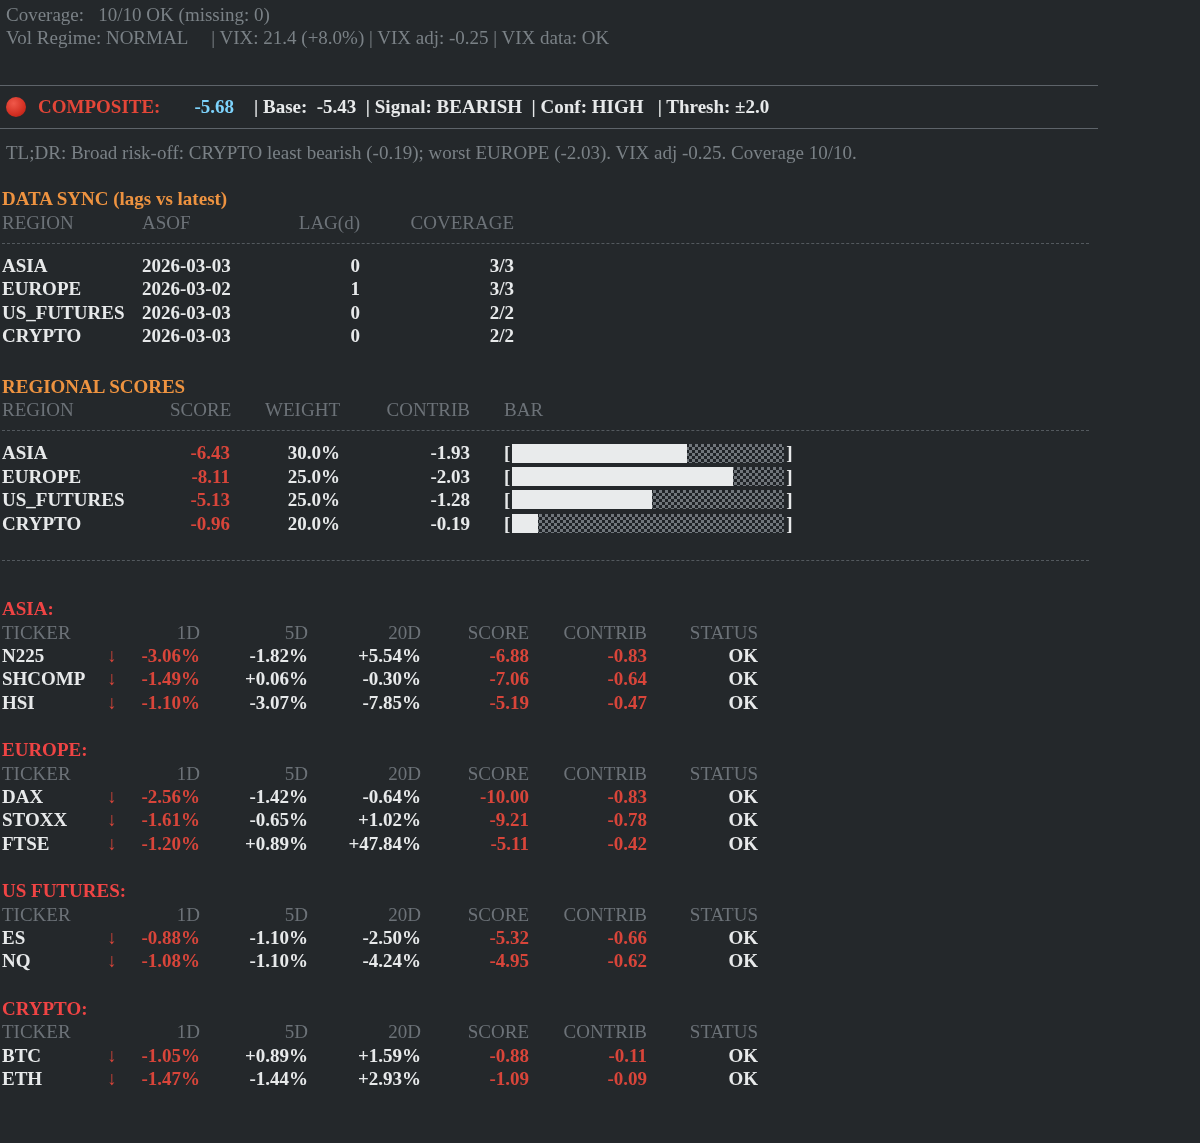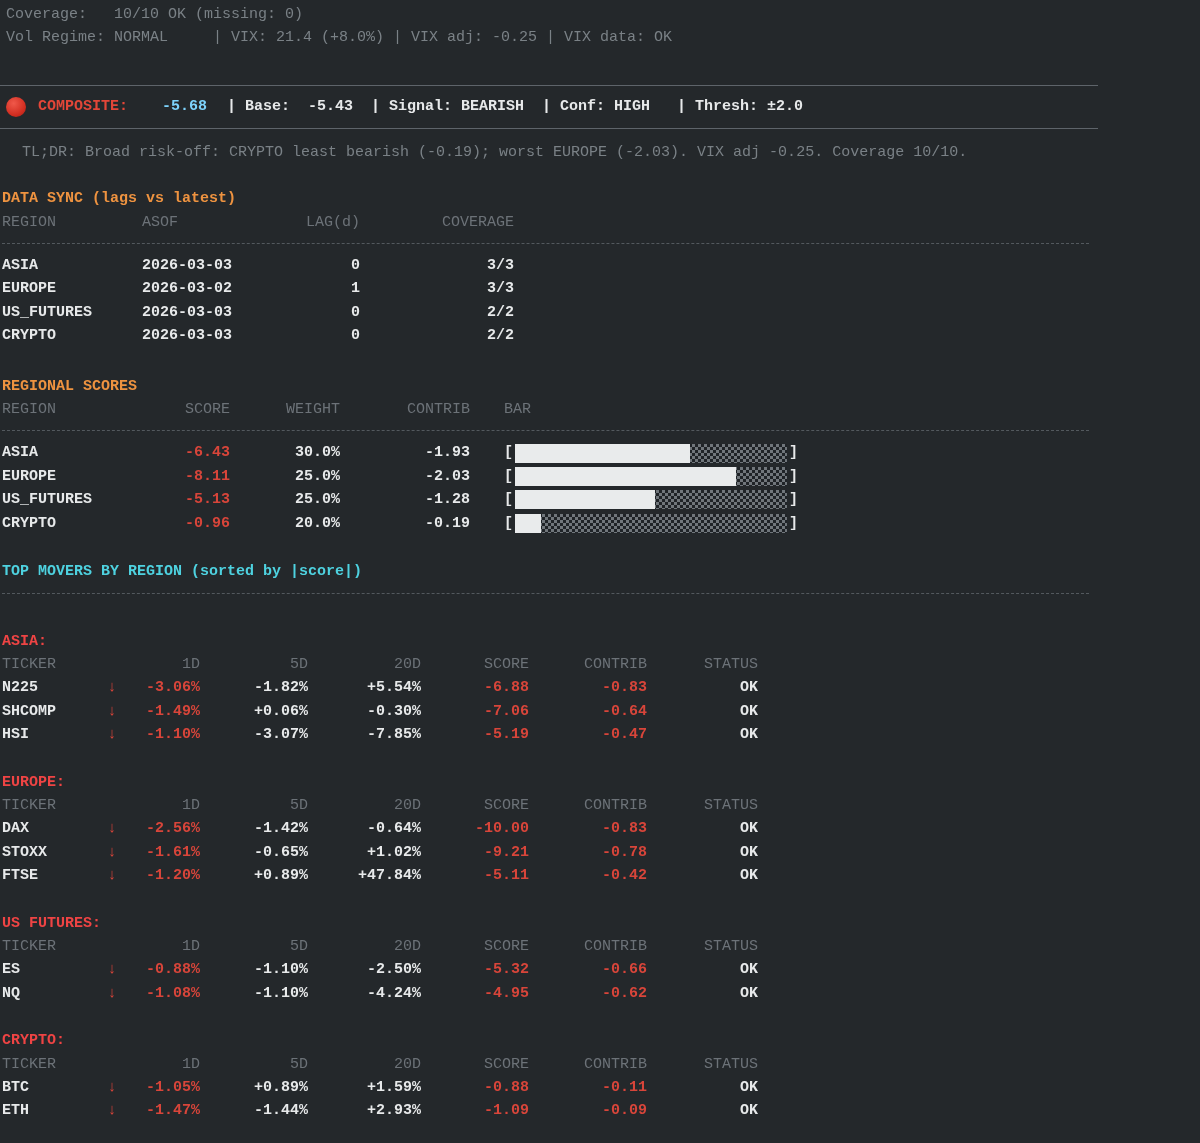--- a/index.html
+++ b/index.html
@@ -1,20 +1,20 @@
 <!DOCTYPE html>
 <html><head>
 <meta charset="utf-8">
 <style>
   html,body{margin:0;padding:0;background:#24282b;}
   .screen{
     position:relative;width:1200px;height:1143px;overflow:hidden;
     background:#24282b;color:#e7e9ea;
-    font-family:Liberation Mono, monospace;
-    font-size:15px;line-height:23.4px;
+    font-family:Liberation Serif, serif;
+    font-size:19px;line-height:23.4px;
   }
   .pre{white-space:pre;}
   .dim{color:#6c7278;}
   .dim2{color:#7a8186;}
   .wh{color:#e7e9ea;}
   .red{color:#d8453a;}
   .orange{color:#ee9340;font-weight:700;}
   .cyan{color:#4ed2e0;font-weight:700;}
   .bold{font-weight:700;}
   .l{text-align:left;}
@@ -25,21 +25,21 @@
   .rule.r1{margin-top:35px;}
   .composite{height:42px;display:flex;align-items:center;padding-left:6px;}
   .dot{
     width:20px;height:20px;border-radius:50%;
     background:radial-gradient(circle at 38% 32%,#f0584a,#d02c1f 65%,#9c2015 100%);
     margin-right:12px;flex:0 0 auto;
   }
   .comp-label{color:#e34638;}
   .comp-value{color:#7dd3fc;margin-left:34px;}
   .comp-rest{margin-left:20px;}
-  .tldr{margin-top:12px;padding-left:22px;white-space:pre;}
+  .tldr{margin-top:12px;padding-left:6px;white-space:pre;}
 
   .section{padding-left:2px;}
   .sec-sync{margin-top:23px;}
   .sec-reg{margin-top:27px;}
   .sec-mov{margin-top:25px;}
   .dashed{width:1087px;border-top:1px dashed #53595e;margin:9px 0 10px 0;}
   .dashed.mov{margin:9px 0 0 0;}
 
   .sync-grid{display:grid;grid-template-columns:140px 150px 68px 154px;}
   .reg-grid{display:grid;grid-template-columns:168px 60px 110px 130px auto;}
@@ -177,21 +177,20 @@
         <span class="brk">[</span>
         <span class="track">
             <span class="fill" style="width: 9.6%;"></span>
           </span>
         <span class="brk">]</span>
       </span>
     </div>
   </div>
 
   <div class="section sec-mov">
-    <div class="title cyan">TOP MOVERS BY REGION (sorted by |score|)</div>
     <div class="dashed mov"></div>
 
     <div class="rblock first">
       <div class="rhead">ASIA:</div>
       <div class="mov-grid">
         <span class="l dim span2">TICKER</span>
         <span class="r dim">1D</span>
         <span class="r dim">5D</span>
         <span class="r dim">20D</span>
         <span class="r dim">SCORE</span>

